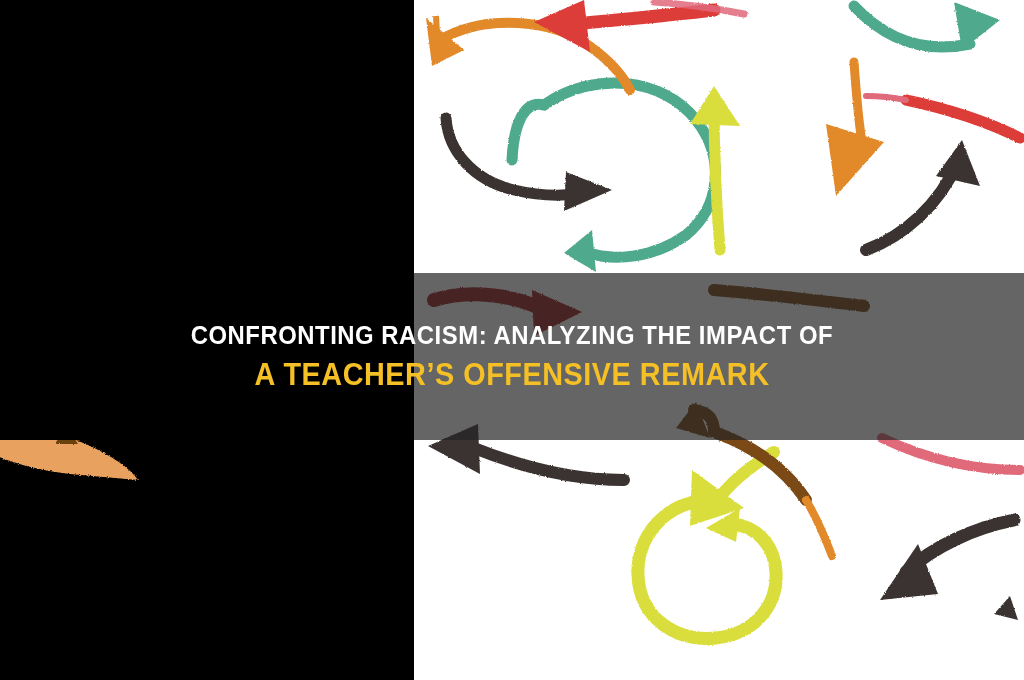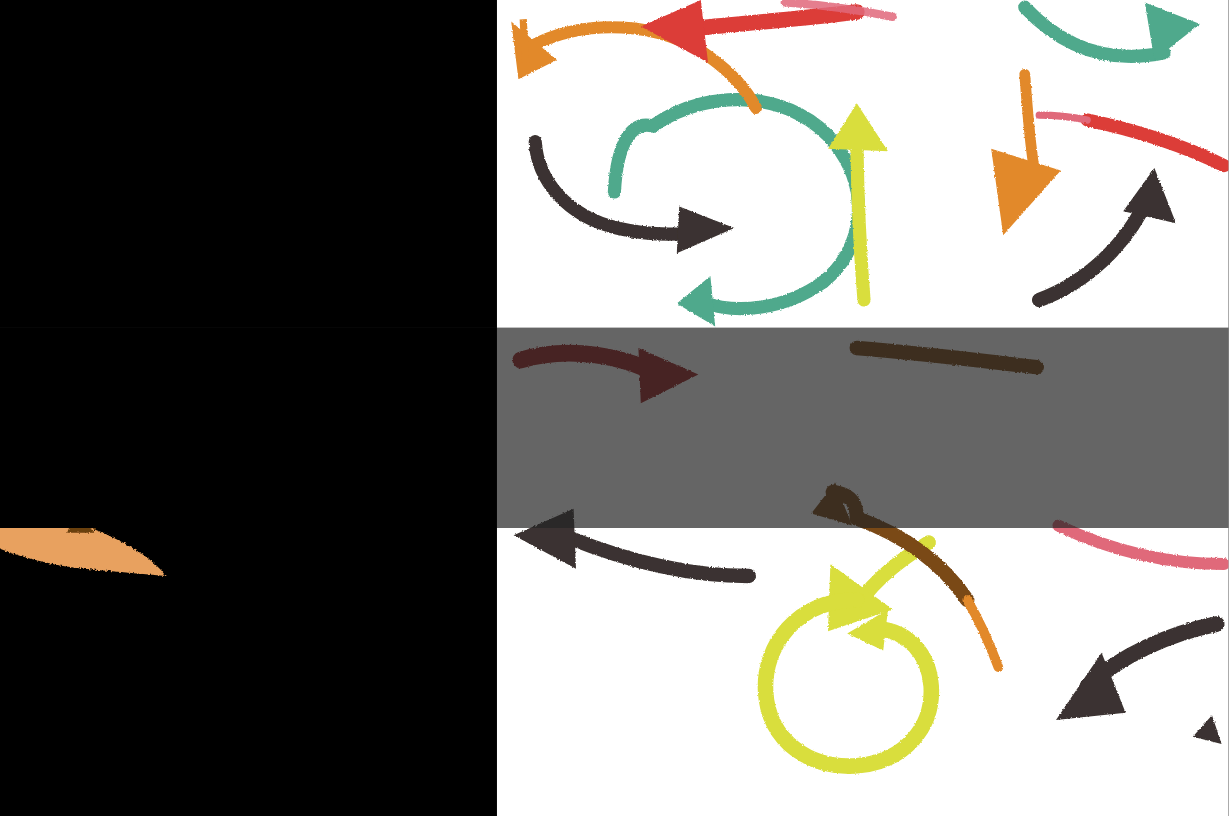--- a/index.html
+++ b/index.html
@@ -226,14 +226,18 @@
           <path d="M 10 58 C 50 54 92 60 126 74 C 152 86 170 98 178 110 L 110 104 C 74 100 40 90 12 74 Z" fill="#E8A15E"></path>
           <path d="M 104 52 L 118 74 L 96 74 Z" fill="#6B3F10"></path>
         </g>
       </svg>
     </div>
   </div>
 
   <div class="caption-band"></div>
   <div class="caption-band-left"></div>
 
+  <div class="title-block">
+    <div class="title-line title-line-1">CONFRONTING RACISM: ANALYZING THE IMPACT OF</div>
+    <div class="title-line title-line-2">A TEACHER’S OFFENSIVE REMARK</div>
+  </div>
 
 </div>
 
 </body></html>

